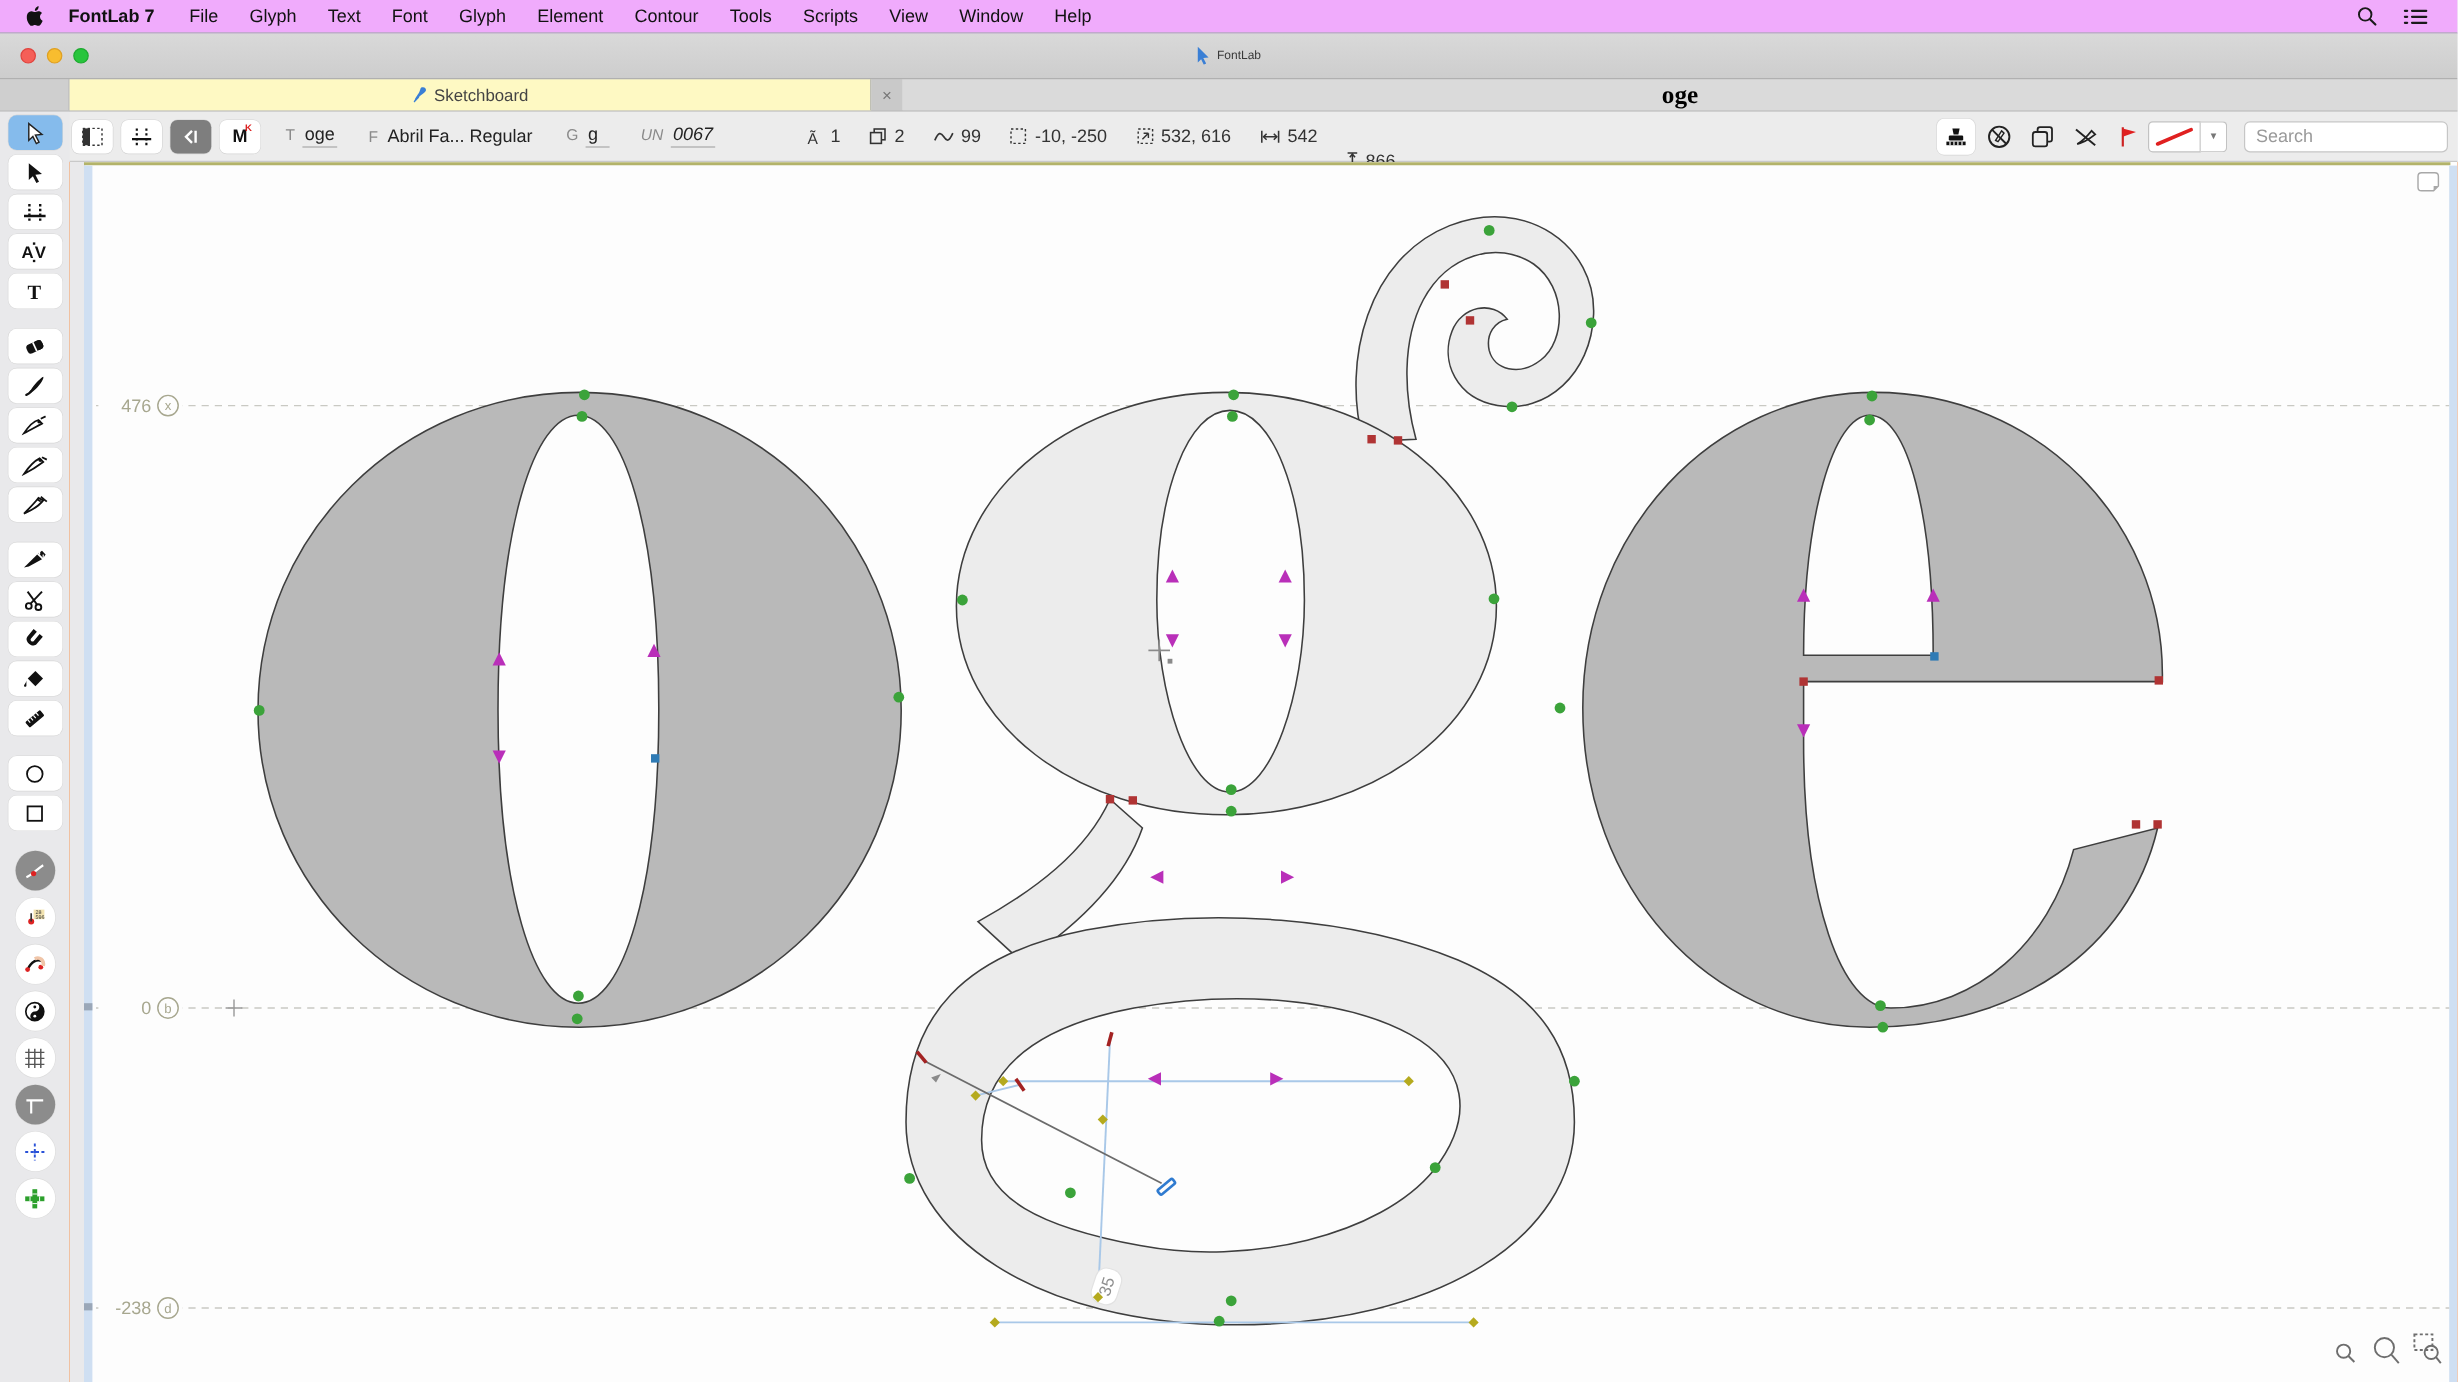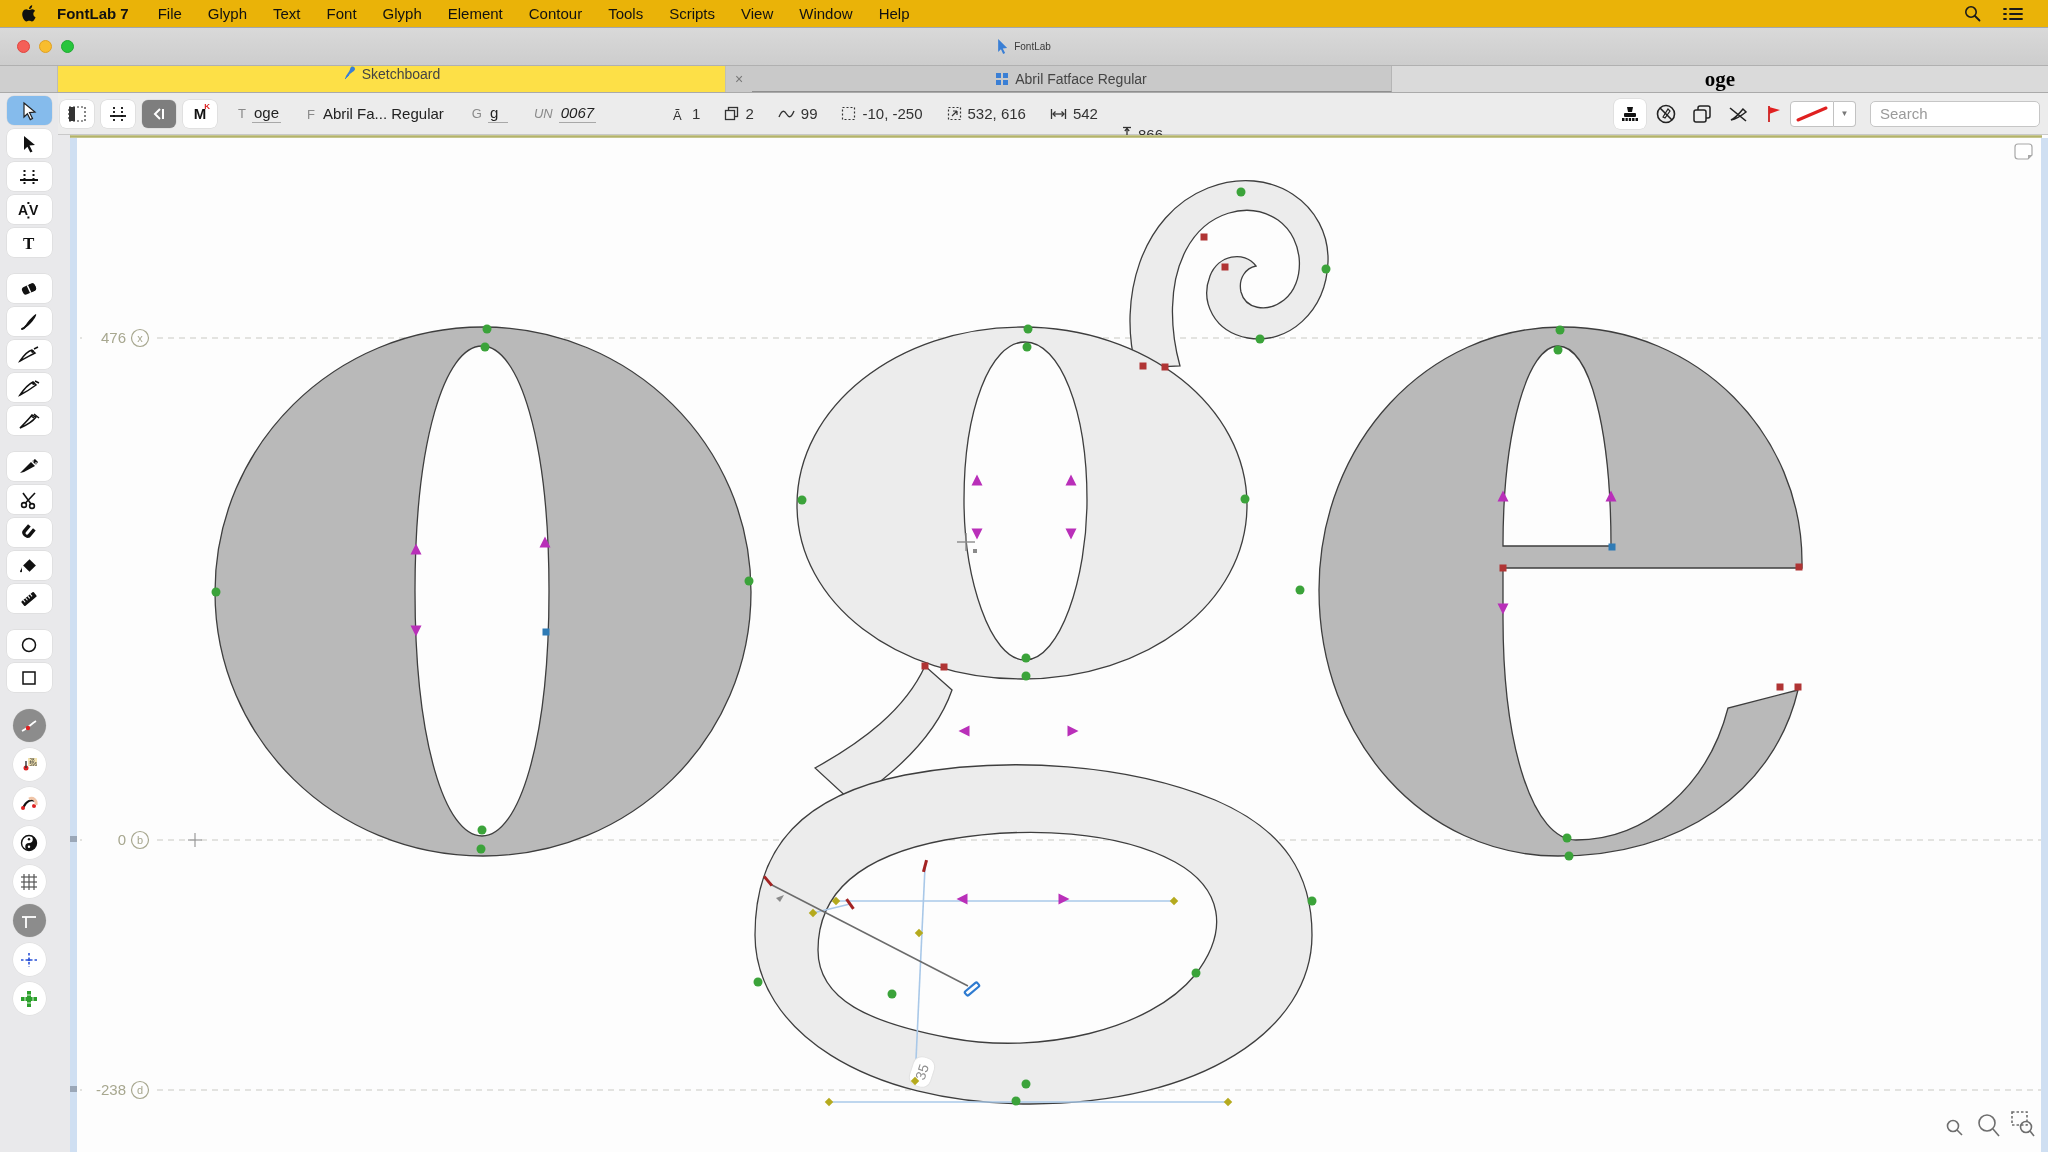--- a/index.html
+++ b/index.html
@@ -1,21 +1,21 @@
 <!DOCTYPE html>
 <html><head>
 <meta charset="utf-8">
 <style>
   * { box-sizing: border-box; margin: 0; padding: 0; }
   html,body { width:2048px; height:1152px; overflow:hidden;
     font-family:"Liberation Sans", sans-serif; -webkit-font-smoothing:antialiased; }
   body { background:#e9e9eb; }
 
   
-  .menubar { height:28px; background:#eab308; display:flex; align-items:center;
+  .menubar { height:28px; background:#f0abfc; display:flex; align-items:center;
     padding:0 14px; gap:0; border-bottom:1px solid #a2a7ae; }
   .menubar .apple { width:30px; display:flex; align-items:center; justify-content:center; }
   .menu-item { font-size:15px; color:#111; padding:0 13px; }
   .menu-item.app-name { font-weight:bold; padding-right:16px; }
   .menubar-spacer { flex:1; }
   .menubar-icon { padding:0 11px; display:flex; align-items:center; }
 
   
   .titlebar { height:38px; background:linear-gradient(#d9d9d9,#cdcdcd);
     border-bottom:1px solid #b0b0b0; position:relative; display:flex; align-items:center; }
@@ -24,21 +24,21 @@
   .light.red{ background:#f55f58; border:1px solid #e0443e;}
   .light.yellow{ background:#f8bd2f; border:1px solid #dfa023;}
   .light.green{ background:#27c53c; border:1px solid #1eaa30;}
   .win-title { position:absolute; left:50%; transform:translateX(-50%);
     font-size:10px; color:#3a3a3a; display:flex; align-items:center; gap:6px; }
 
   
   .tabbar { height:27px; display:flex; align-items:stretch; background:#d9d9d9;
     border-bottom:1px solid #aaa; font-size:14px; color:#444; }
   .tab-stub { width:58px; background:#cfcfcf; border-right:1px solid #bbb; }
-  .tab-sketchboard { width:668px; background:#fde047; display:flex; align-items:flex-start;
+  .tab-sketchboard { width:668px; background:#fef9c3; display:flex; align-items:center;
     justify-content:center; gap:6px; border-right:1px solid #c0c0b4; }
   .tab-close { width:26px; display:flex; align-items:center; justify-content:center;
     background:#c9c9c9; color:#777; font-size:14px; }
   .tab-doc { width:640px; background:#c9c9c9; display:flex; align-items:center;
     justify-content:center; gap:7px; border-right:1px solid #b5b5b5; border-bottom:1px solid #8f8f8f; }
   .tab-rest { flex:1; background:#dadada; display:flex; align-items:center; justify-content:center; }
   .glyph-preview { font-family:"Liberation Serif", serif; font-weight:bold;
     font-size:21px; color:#000; letter-spacing:0; }
 
   
@@ -149,29 +149,20 @@
 <div class="tabbar">
   <div class="tab-stub"></div>
   <div class="tab-sketchboard">
     <svg width="13" height="14" viewBox="0 0 13 14">
         <path d="M8 1 C10 0 12 1 12 3 C12 5 9 6 7 8 L4 11 L2 13 L3 10 L5 7 C7 5 7 2 8 1 Z" fill="#3a7fd5"></path>
         <line x1="2" y1="13" x2="6" y2="9" stroke="#3a7fd5" stroke-width="1"></line>
       </svg>
     <span>Sketchboard</span>
   </div>
   <div class="tab-close">×</div>
-  <div class="tab-doc">
-    <svg width="12" height="12" viewBox="0 0 12 12">
-        <rect x="0" y="0" width="5" height="5" fill="#3a7fd5"></rect>
-        <rect x="7" y="0" width="5" height="5" fill="#3a7fd5"></rect>
-        <rect x="0" y="7" width="5" height="5" fill="#3a7fd5"></rect>
-        <rect x="7" y="7" width="5" height="5" fill="#3a7fd5"></rect>
-      </svg>
-    <span>Abril Fatface Regular</span>
-  </div>
   <div class="tab-rest">
     <span class="glyph-preview">oge</span>
   </div>
 </div>
 
 <div class="workspace">
 
   <div class="sidebar">
     <div class="tool-btn active-blue">
       <svg width="20" height="20" viewBox="0 0 20 20">

